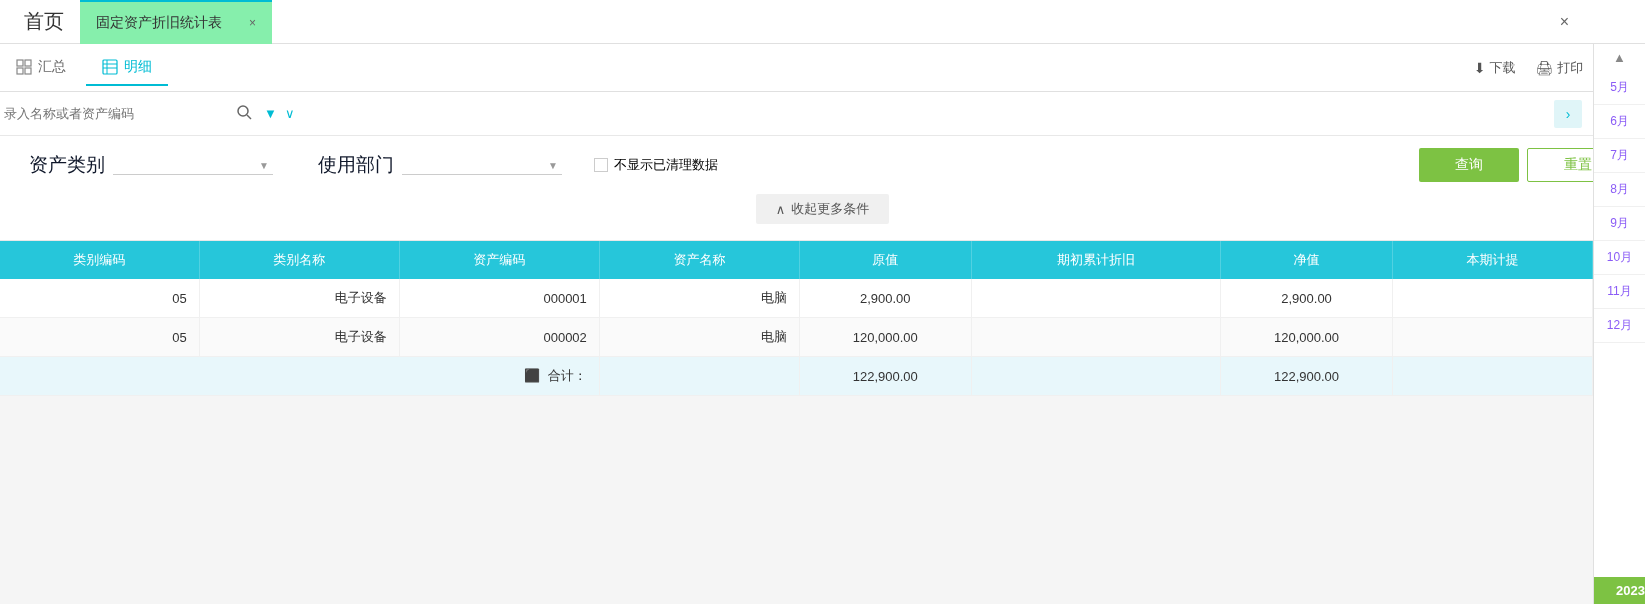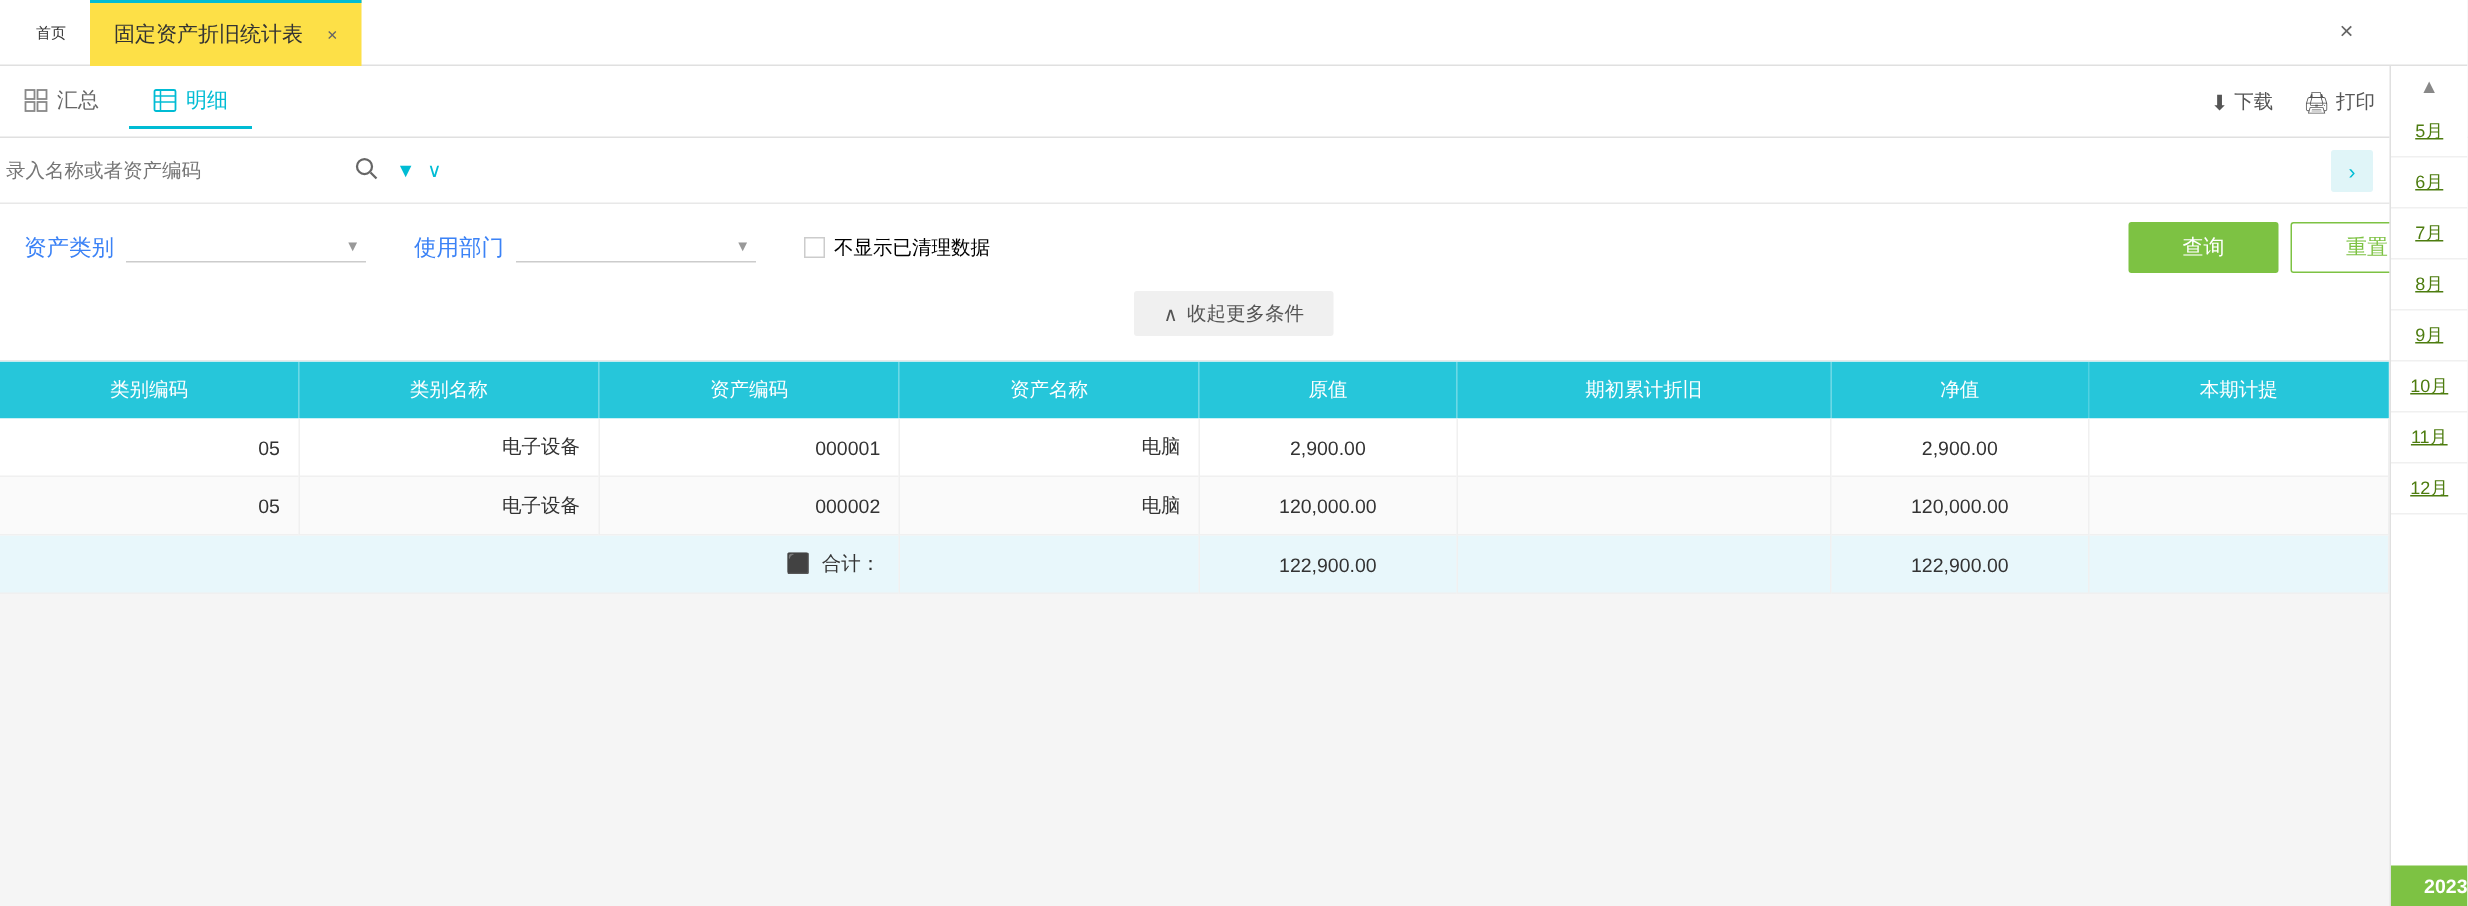--- a/index.html
+++ b/index.html
@@ -18,34 +18,34 @@
       display: flex;
       align-items: center;
       background: #fff;
       border-bottom: 1px solid #e0e0e0;
       height: 44px;
       padding: 0 16px;
       gap: 8px;
     }
     .nav-home {
       color: #333;
-      font-size: 10px;
+      font-size: 20px;
       cursor: pointer;
       padding: 4px 8px;
     }
     .nav-tab-active {
       display: flex;
       align-items: center;
-      background: #fde047;
+      background: #86efac;
       border-top: 2px solid #00bcd4;
       height: 44px;
       padding: 0 16px;
       color: #333;
       font-size: 14px;
-      gap: 12px;
+      gap: 23px;
     }
     .nav-tab-close {
       cursor: pointer;
       color: #666;
       font-size: 12px;
       margin-left: 4px;
     }
     .window-close {
       margin-left: auto;
       cursor: pointer;
@@ -158,23 +158,24 @@
       align-items: center;
       gap: 32px;
       margin-bottom: 12px;
     }
     .filter-item {
       display: flex;
       align-items: center;
       gap: 8px;
     }
     .filter-label {
-      color: #3b82f6;
-      font-size: 15px;
+      color: #0f172a;
+      font-size: 19px;
       white-space: nowrap;
+      margin-left: 13px;
     }
     .filter-select {
       width: 160px;
       border: none;
       border-bottom: 1px solid #ccc;
       outline: none;
       font-size: 13px;
       padding: 2px 4px;
       background: transparent;
       cursor: pointer;
@@ -299,24 +300,23 @@
       background: #fff;
       border-left: 1px solid #e0e0e0;
       height: 560px;
       display: flex;
       flex-direction: column;
     }
     .sidebar-month {
       padding: 8px 0;
       text-align: center;
       font-size: 12px;
-      color: #4d7c0f;
+      color: #8b5cf6;
       cursor: pointer;
       border-bottom: 1px solid #f0f0f0;
-      text-decoration: underline;
     }
     .sidebar-year-badge {
       background: #7dc243;
       color: #fff;
       text-align: right;
       padding: 6px 0;
       font-size: 13px;
       font-weight: bold;
       margin-top: auto;
     }

